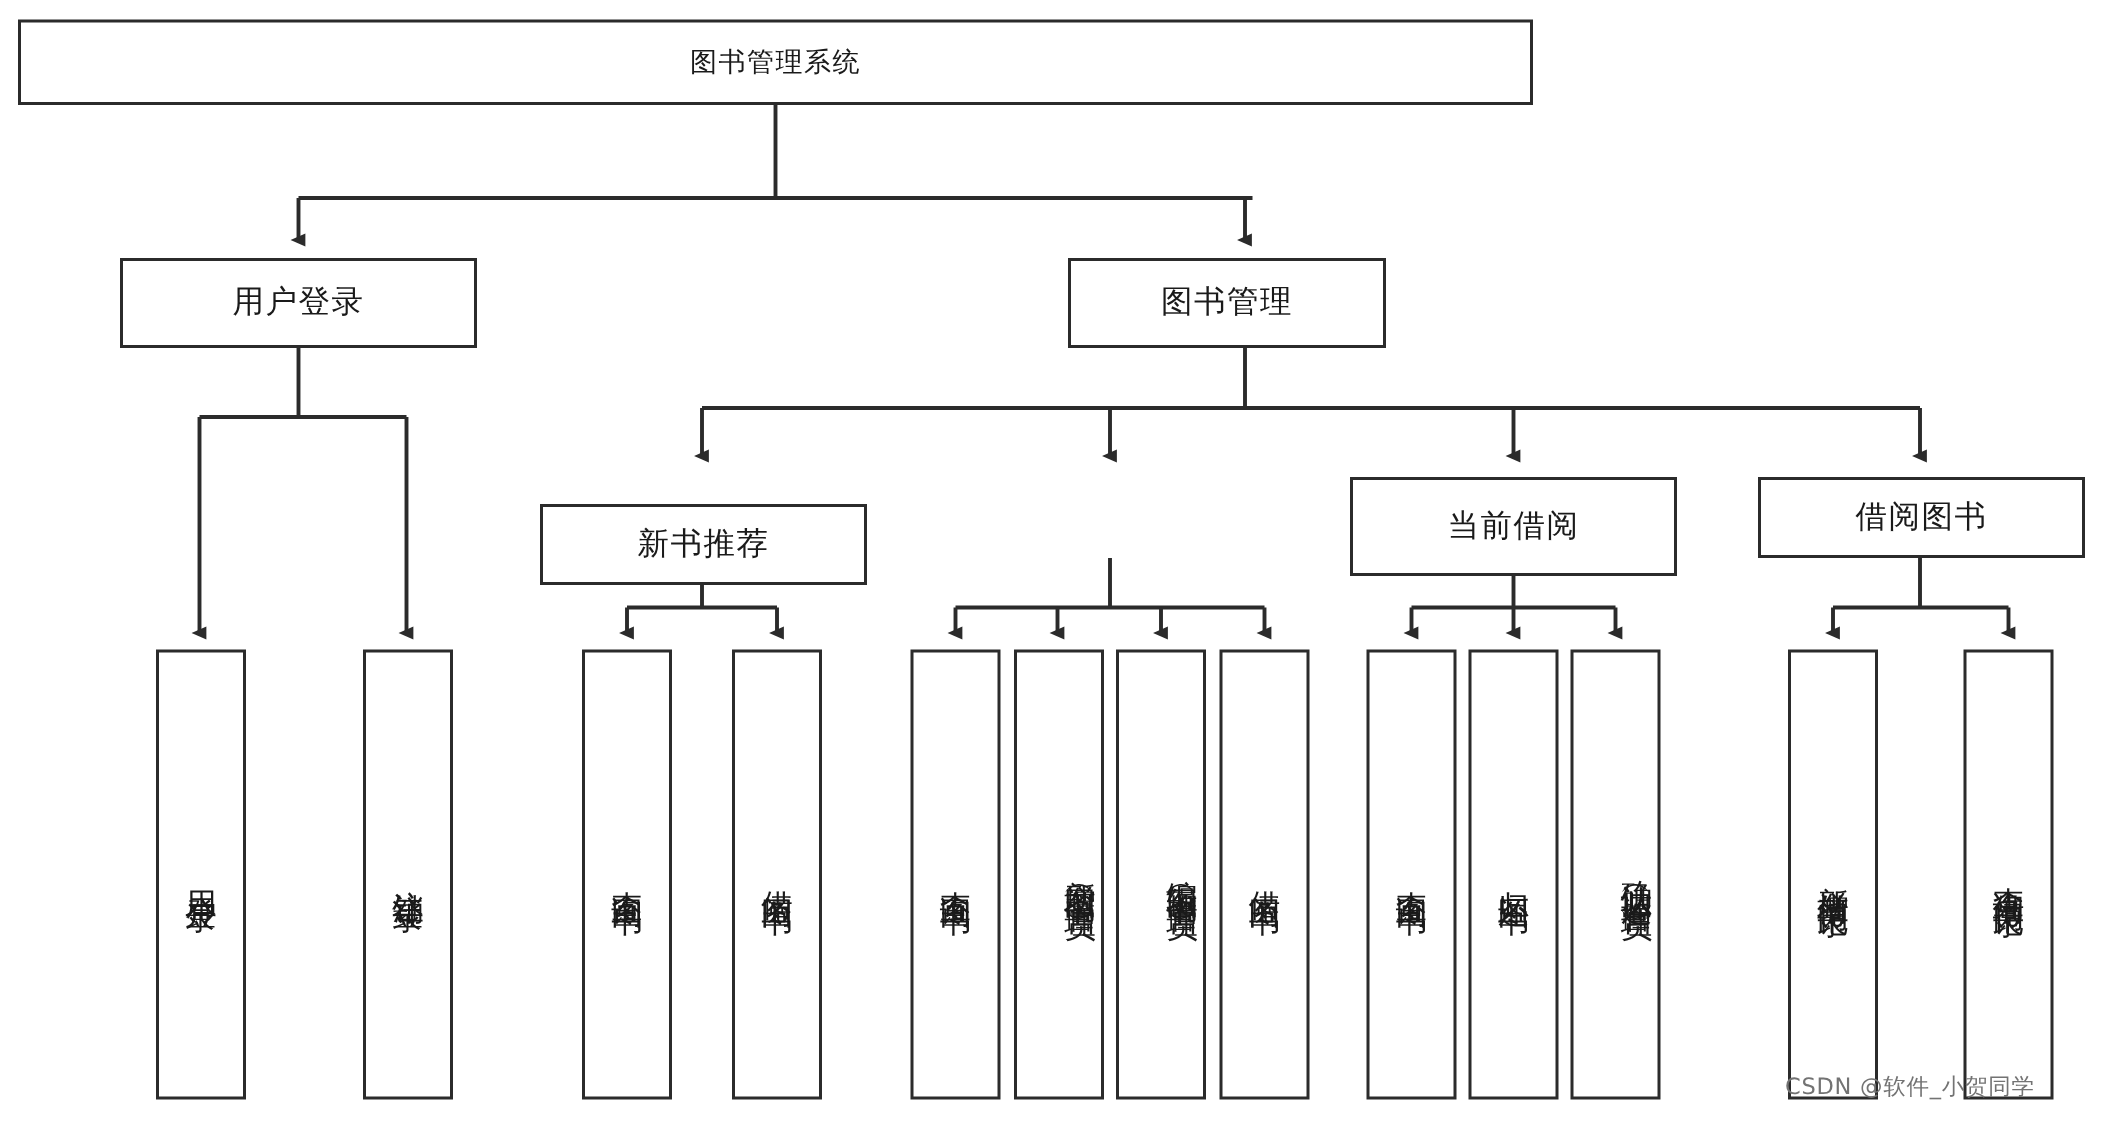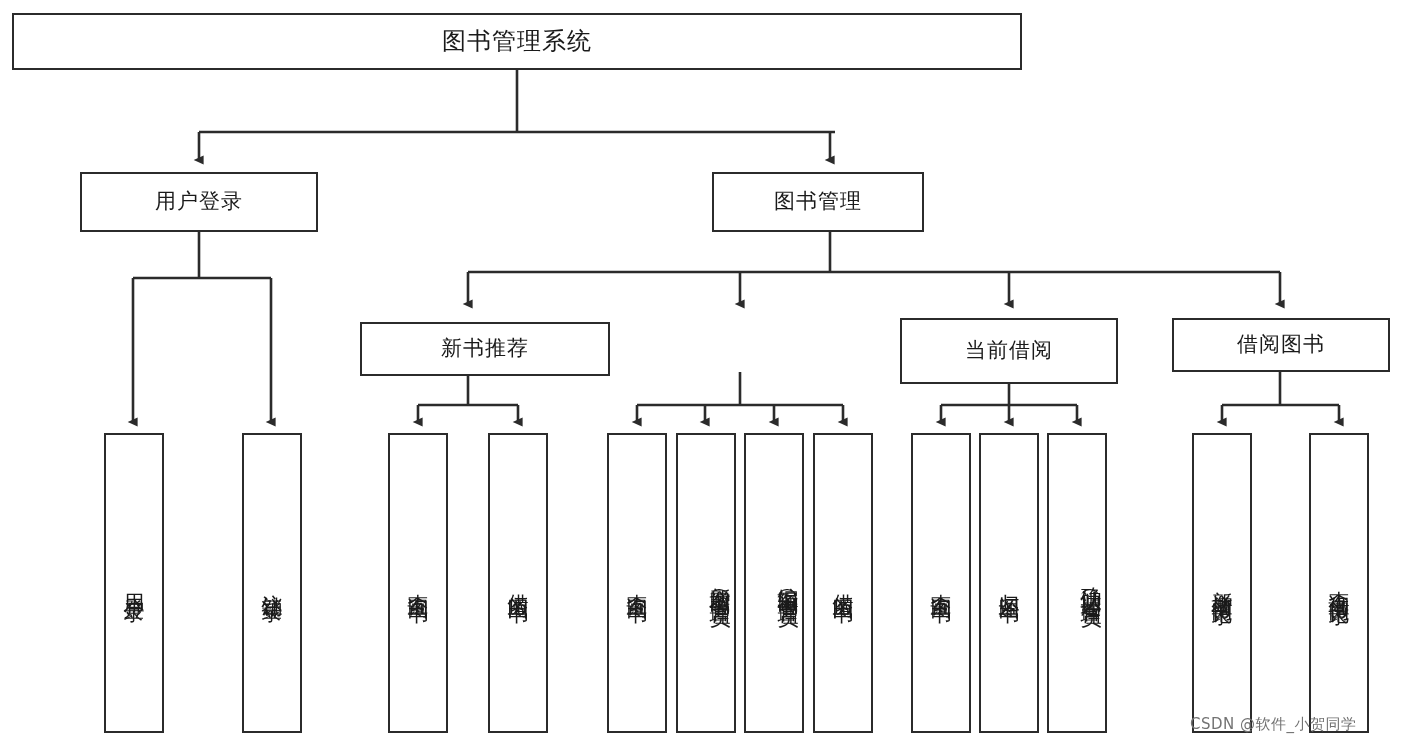--- a/index.html
+++ b/index.html
@@ -33,21 +33,21 @@
     align-items: center;
     justify-content: center;
     color: #1a1a1a;
   }
   .node.h {
     font-size: 21px;
     letter-spacing: 1px;
     line-height: 1.1;
   }
   .node.root {
-    font-size: 24px;
+    font-size: 18px;
   }
   .node.v {
     writing-mode: vertical-rl;
     text-orientation: upright;
     font-size: 21px;
     letter-spacing: 3px;
     padding-top: 4px;
     padding-bottom: 4px;
     white-space: nowrap;
     align-items: flex-start;
@@ -124,21 +124,21 @@
     <span>图书管理系统</span>
   </div>
 
   <div class="node h" style="left:80px; top:172px; width:238px; height:60px;">
     <span>用户登录</span>
   </div>
   <div class="node h" style="left:712px; top:172px; width:212px; height:60px;">
     <span>图书管理</span>
   </div>
 
-  <div class="node h" style="left:360px; top:322px; width:250px; height:54px;">
+  <div class="node h" style="left:360px; top:336px; width:218px; height:54px;">
     <span>新书推荐</span>
   </div>
   <div class="node h" style="left:900px; top:318px; width:218px; height:66px;">
     <span>当前借阅</span>
   </div>
   <div class="node h" style="left:1172px; top:318px; width:218px; height:54px;">
     <span>借阅图书</span>
   </div>
 
   <div class="node v centered" style="left:104px; top:433px; width:60px; height:300px;">

